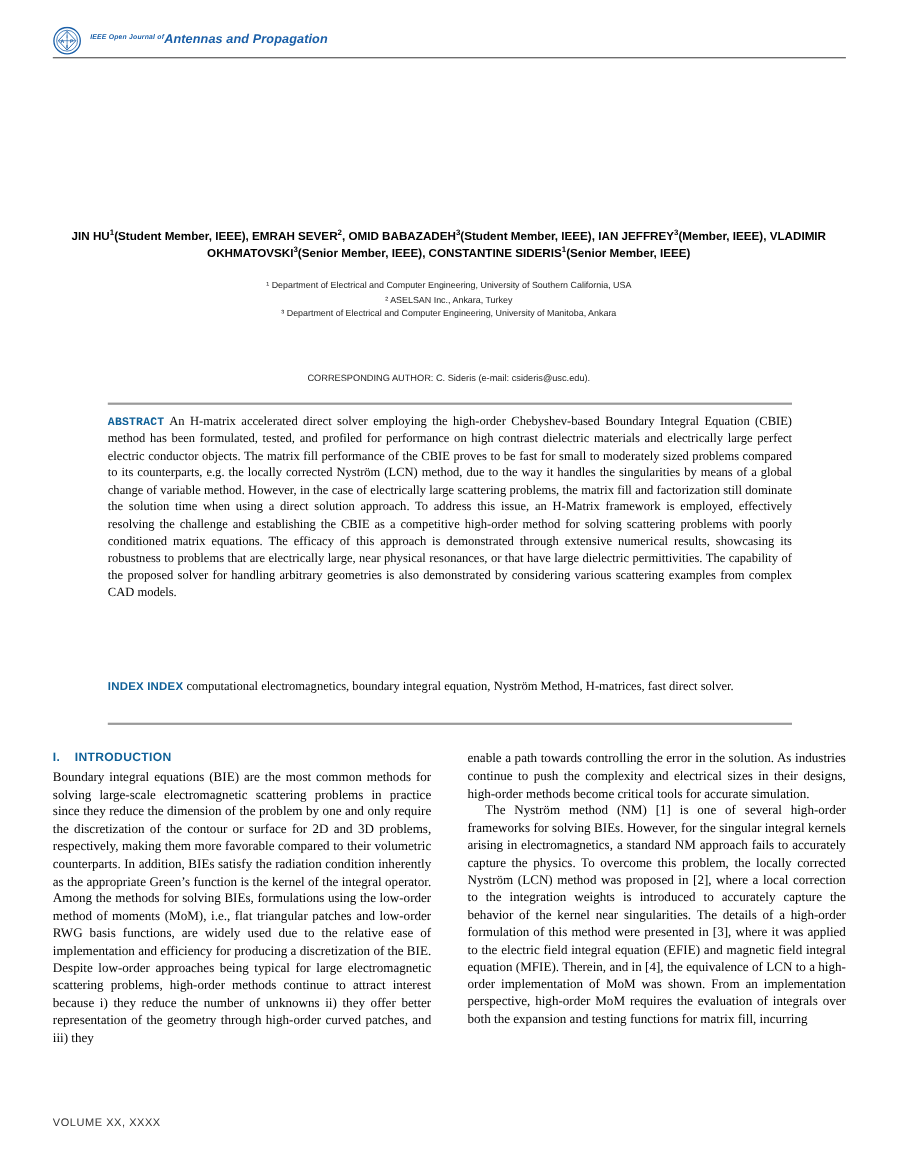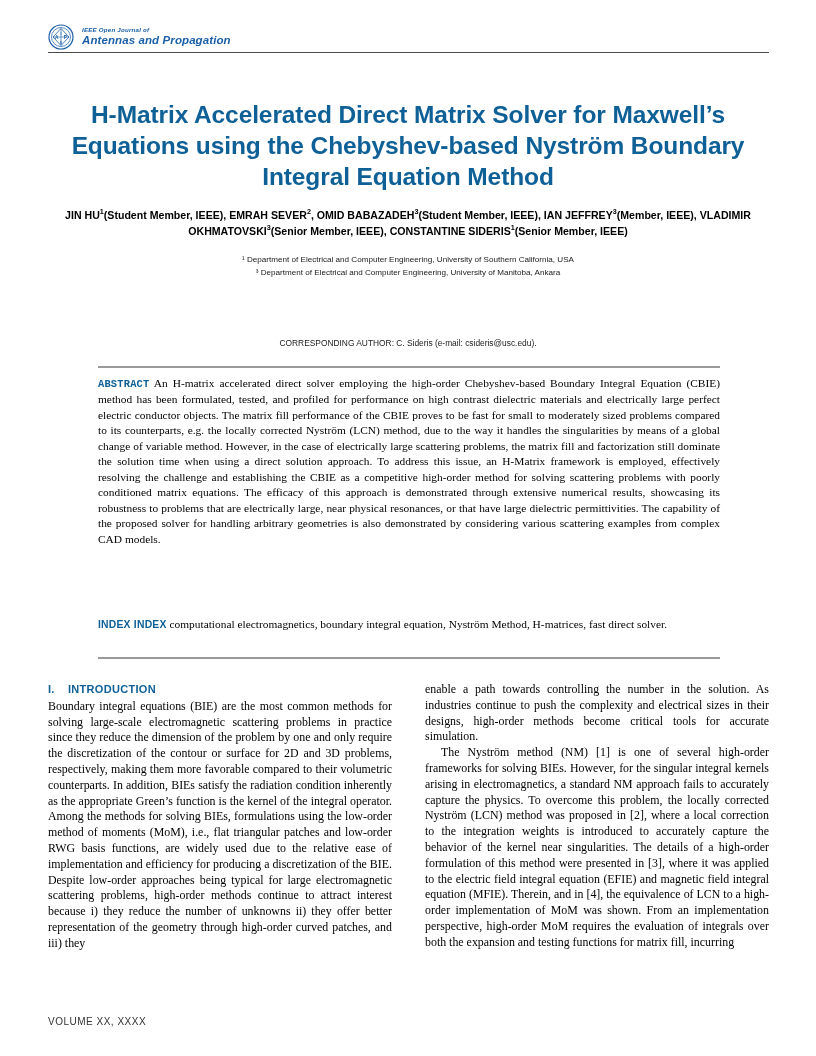--- a/index.html
+++ b/index.html
@@ -29,21 +29,21 @@
     align-items: center;
   }
   .journal-logo {
     width: 26px;
     height: 26px;
     flex: 0 0 26px;
     margin-right: 8px;
   }
   .masthead-text {
     display: flex;
-    flex-direction: column;
+    flex-direction: row;
     justify-content: center;
     line-height: 1;
   }
   .masthead-line1 {
     font-family: "Liberation Sans", sans-serif;
     font-size: 6.2px;
     font-weight: bold;
     font-style: italic;
     color: #1a5fa8;
     letter-spacing: 0.2px;
@@ -243,28 +243,28 @@
       <text x="26" y="21" font-family="Liberation Sans, sans-serif" font-size="7" font-weight="bold" fill="#1a5fa8" text-anchor="middle">I</text>
       <text x="26" y="40" font-family="Liberation Sans, sans-serif" font-size="7" font-weight="bold" fill="#1a5fa8" text-anchor="middle">S</text>
     </svg>
     <div class="masthead-text">
       <div class="masthead-line1">IEEE Open Journal of</div>
       <div class="masthead-line2">Antennas and Propagation</div>
     </div>
   </div>
   <div class="masthead-rule"></div>
 
-  <div class="title">H-Matrix Accelerated Direct Matrix Solver for Maxwell’s Equations using the Chebyshev-based Nyström Boundary Integral Equation Method</div>
 
   <div class="authors">
     <span>JIN HU<sup>1</sup>(Student Member, IEEE), EMRAH SEVER<sup>2</sup>, OMID BABAZADEH<sup>3</sup>(Student Member, IEEE), IAN JEFFREY<sup>3</sup>(Member, IEEE), VLADIMIR OKHMATOVSKI<sup>3</sup>(Senior Member, IEEE), CONSTANTINE SIDERIS<sup>1</sup>(Senior Member, IEEE)</span>
   </div>
 
   <div class="affiliations">
     <div>¹ Department of Electrical and Computer Engineering, University of Southern California, USA</div>
+    <div>² ASELSAN Inc., Ankara, Turkey</div>
     <div>³ Department of Electrical and Computer Engineering, University of Manitoba, Ankara</div>
   </div>
   <div class="corresponding">CORRESPONDING AUTHOR: C. Sideris (e-mail: csideris@usc.edu).</div>
 
   <div class="abs-rule-top"></div>
   <div class="abstract">
     <span class="lead">ABSTRACT</span>
     <span>An H-matrix accelerated direct solver employing the high-order Chebyshev-based Boundary Integral Equation (CBIE) method has been formulated, tested, and profiled for performance on high contrast dielectric materials and electrically large perfect electric conductor objects. The matrix fill performance of the CBIE proves to be fast for small to moderately sized problems compared to its counterparts, e.g. the locally corrected Nyström (LCN) method, due to the way it handles the singularities by means of a global change of variable method. However, in the case of electrically large scattering problems, the matrix fill and factorization still dominate the solution time when using a direct solution approach. To address this issue, an H-Matrix framework is employed, effectively resolving the challenge and establishing the CBIE as a competitive high-order method for solving scattering problems with poorly conditioned matrix equations. The efficacy of this approach is demonstrated through extensive numerical results, showcasing its robustness to problems that are electrically large, near physical resonances, or that have large dielectric permittivities. The capability of the proposed solver for handling arbitrary geometries is also demonstrated by considering various scattering examples from complex CAD models.</span>
   </div>
 
@@ -275,20 +275,20 @@
   <div class="abs-rule-bottom"></div>
 
   <div class="body-cols">
     <div class="col">
       <div class="section-head">
         <span class="numeral">I.</span><span>INTRODUCTION</span>
       </div>
       <p>Boundary integral equations (BIE) are the most common methods for solving large-scale electromagnetic scattering problems in practice since they reduce the dimension of the problem by one and only require the discretization of the contour or surface for 2D and 3D problems, respectively, making them more favorable compared to their volumetric counterparts. In addition, BIEs satisfy the radiation condition inherently as the appropriate Green’s function is the kernel of the integral operator. Among the methods for solving BIEs, formulations using the low-order method of moments (MoM), i.e., flat triangular patches and low-order RWG basis functions, are widely used due to the relative ease of implementation and efficiency for producing a discretization of the BIE. Despite low-order approaches being typical for large electromagnetic scattering problems, high-order methods continue to attract interest because i) they reduce the number of unknowns ii) they offer better representation of the geometry through high-order curved patches, and iii) they</p>
     </div>
     <div class="col">
-      <p>enable a path towards controlling the number in the solution. As industries continue to push the complexity and electrical sizes in their designs, high-order methods become critical tools for accurate simulation.</p>
+      <p>enable a path towards controlling the error in the solution. As industries continue to push the complexity and electrical sizes in their designs, high-order methods become critical tools for accurate simulation.</p>
       <p class="indent">The Nyström method (NM) [1] is one of several high-order frameworks for solving BIEs. However, for the singular integral kernels arising in electromagnetics, a standard NM approach fails to accurately capture the physics. To overcome this problem, the locally corrected Nyström (LCN) method was proposed in [2], where a local correction to the integration weights is introduced to accurately capture the behavior of the kernel near singularities. The details of a high-order formulation of this method were presented in [3], where it was applied to the electric field integral equation (EFIE) and magnetic field integral equation (MFIE). Therein, and in [4], the equivalence of LCN to a high-order implementation of MoM was shown. From an implementation perspective, high-order MoM requires the evaluation of integrals over both the expansion and testing functions for matrix fill, incurring</p>
     </div>
   </div>
 
   <div class="footer">VOLUME XX, XXXX</div>
 
 </div>
 
 </body></html>

